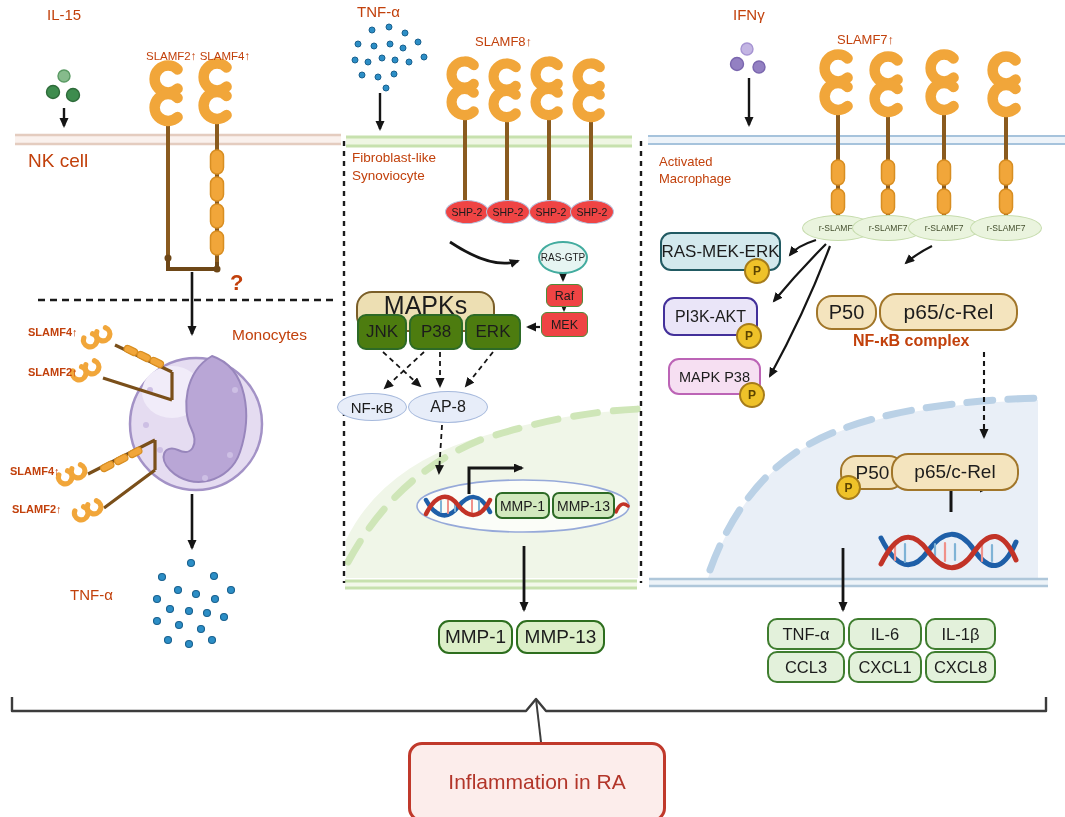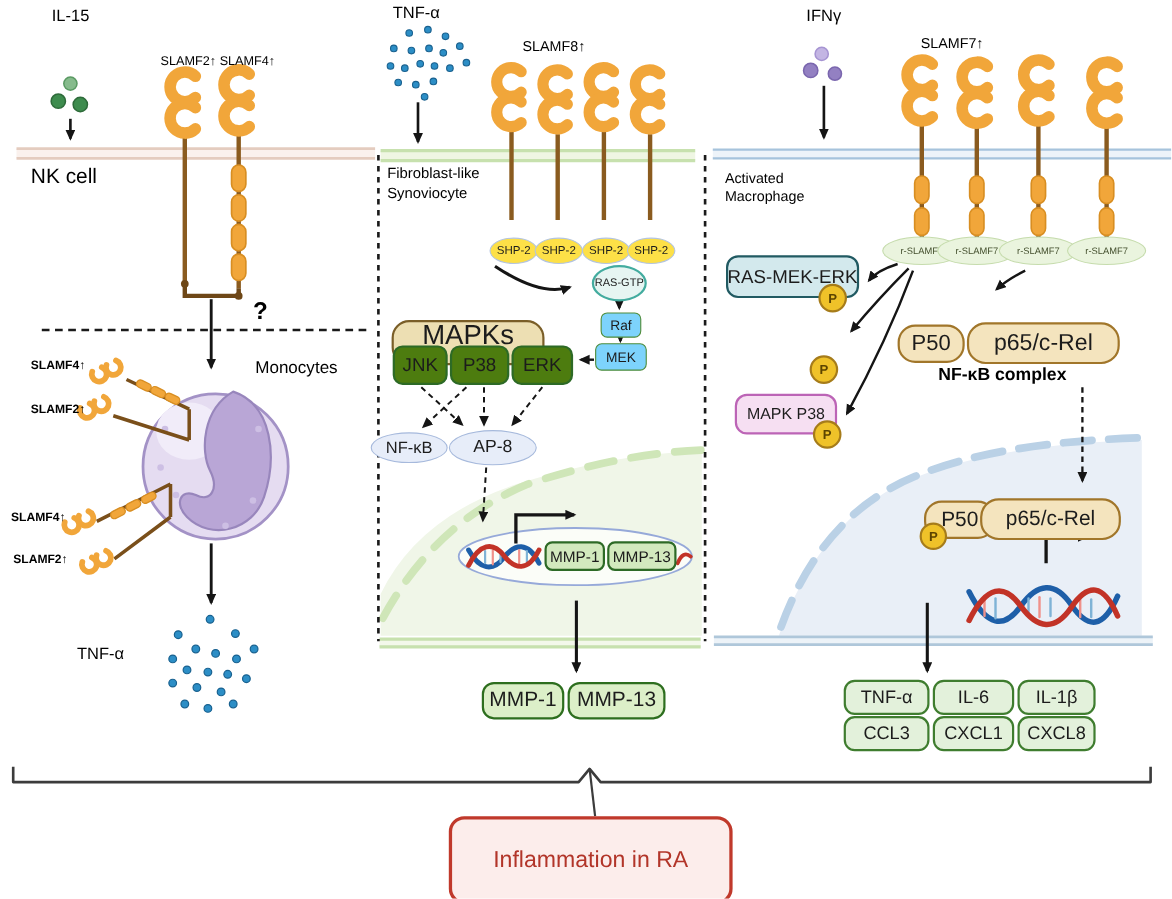--- a/index.html
+++ b/index.html
@@ -1,29 +1,29 @@
 <!DOCTYPE html>
 <html><head>
 <meta charset="utf-8">
 <style>
   html,body{margin:0;padding:0;background:#fff;}
   #fig{position:relative;width:1065px;height:817px;background:#fff;overflow:hidden;
        font-family:"Liberation Sans", sans-serif;color:#222;}
   #gfx{position:absolute;left:0;top:0;z-index:0;}
-  .lbl{position:absolute;white-space:nowrap;z-index:2;color:#000000;line-height:1.15;}
+  .lbl{position:absolute;white-space:nowrap;z-index:2;color:#c2410c;line-height:1.15;}
   .box{position:absolute;display:flex;align-items:center;justify-content:center;
        box-sizing:border-box;z-index:2;white-space:nowrap;color:#1c1c1c;}
   
-  .ov-shp2{background:#fde047;border:1.5px solid #B3C4E0;border-radius:50%;font-size:10.5px;margin-top:16px;}
+  .ov-shp2{background:#ef4444;border:1.5px solid #B3C4E0;border-radius:50%;font-size:10.5px;}
   .ov-ras{background:#E6F5F2;border:2px solid #43AC9F;border-radius:50%;font-size:10px;}
   .ov-tf{background:#E7EDF9;border:1.5px solid #A6B9DC;border-radius:50%;font-size:15px;}
   .ov-rslamf{background:#EAF4DE;border:1.5px solid #C6DCAD;border-radius:50%;
              font-size:8.5px;color:#45502F;}
   
-  .bx-green-sm{background:#7dd3fc;border:1.8px solid #4E8C3A;border-radius:6px;font-size:12.5px;}
+  .bx-green-sm{background:#ef4444;border:1.8px solid #4E8C3A;border-radius:6px;font-size:12.5px;}
   .bx-kinase{background:#4d7c0f;border:2.2px solid #2D6A26;border-radius:9px;
              font-size:17px;font-weight:500;}
   .bx-gene{background:#D2E9BE;border:2px solid #2D6A26;border-radius:7px;font-size:14px;}
   .bx-mmp{background:#DCEFC8;border:2.5px solid #2D6E1E;border-radius:11px;font-size:19px;}
   .bx-cyt{background:#E3F1DB;border:2.5px solid #3F7D2F;border-radius:10px;font-size:16.5px;}
   
   .bx-mapks{background:#EDDFB3;border:2px solid #7A5E28;border-radius:16px;
             font-size:25px;font-weight:500;padding-bottom:12px;}
   .bx-teal{background:#D3E9ED;border:2.5px solid #215A62;border-radius:11px;font-size:17px;}
   .bx-purp{background:#EAE5F8;border:2.5px solid #43309A;border-radius:11px;font-size:16px;}
@@ -331,20 +331,21 @@
 <div class="box bx-gene" style="left:495px;top:492px;width:55px;height:27px;">MMP-1</div>
 <div class="box bx-gene" style="left:552px;top:492px;width:63px;height:27px;">MMP-13</div>
 <div class="box bx-mmp" style="left:438px;top:620px;width:75px;height:34px;">MMP-1</div>
 <div class="box bx-mmp" style="left:516px;top:620px;width:89px;height:34px;">MMP-13</div>
 
 <div class="box ov-rslamf" style="left:802px;top:215px;width:72px;height:26px;">r-SLAMF7</div>
 <div class="box ov-rslamf" style="left:852px;top:215px;width:72px;height:26px;">r-SLAMF7</div>
 <div class="box ov-rslamf" style="left:908px;top:215px;width:72px;height:26px;">r-SLAMF7</div>
 <div class="box ov-rslamf" style="left:970px;top:215px;width:72px;height:26px;">r-SLAMF7</div>
 <div class="box bx-teal" style="left:660px;top:232px;width:121px;height:39px;">RAS-MEK-ERK</div>
+<div class="box bx-purp" style="left:663px;top:297px;width:95px;height:39px;">PI3K-AKT</div>
 <div class="box bx-pink" style="left:668px;top:358px;width:93px;height:37px;">MAPK P38</div>
 <div class="box p-circ" style="left:744px;top:258px;width:26px;height:26px;z-index:3;">P</div>
 <div class="box p-circ" style="left:736px;top:323px;width:26px;height:26px;z-index:3;">P</div>
 <div class="box p-circ" style="left:739px;top:382px;width:26px;height:26px;z-index:3;">P</div>
 <div class="box bx-tan" style="left:816px;top:295px;width:61px;height:35px;">P50</div>
 <div class="box bx-tan" style="left:879px;top:293px;width:139px;height:38px;font-size:21px;border-radius:17px;">p65/c-Rel</div>
 <div class="box bx-tan" style="left:840px;top:455px;width:65px;height:35px;font-size:19px;">P50</div>
 <div class="box bx-tan" style="left:891px;top:453px;width:128px;height:38px;font-size:19px;border-radius:17px;">p65/c-Rel</div>
 <div class="box p-circ" style="left:836px;top:475px;width:25px;height:25px;z-index:3;">P</div>
 <div class="box bx-cyt" style="left:767px;top:618px;width:78px;height:32px;">TNF-α</div>

